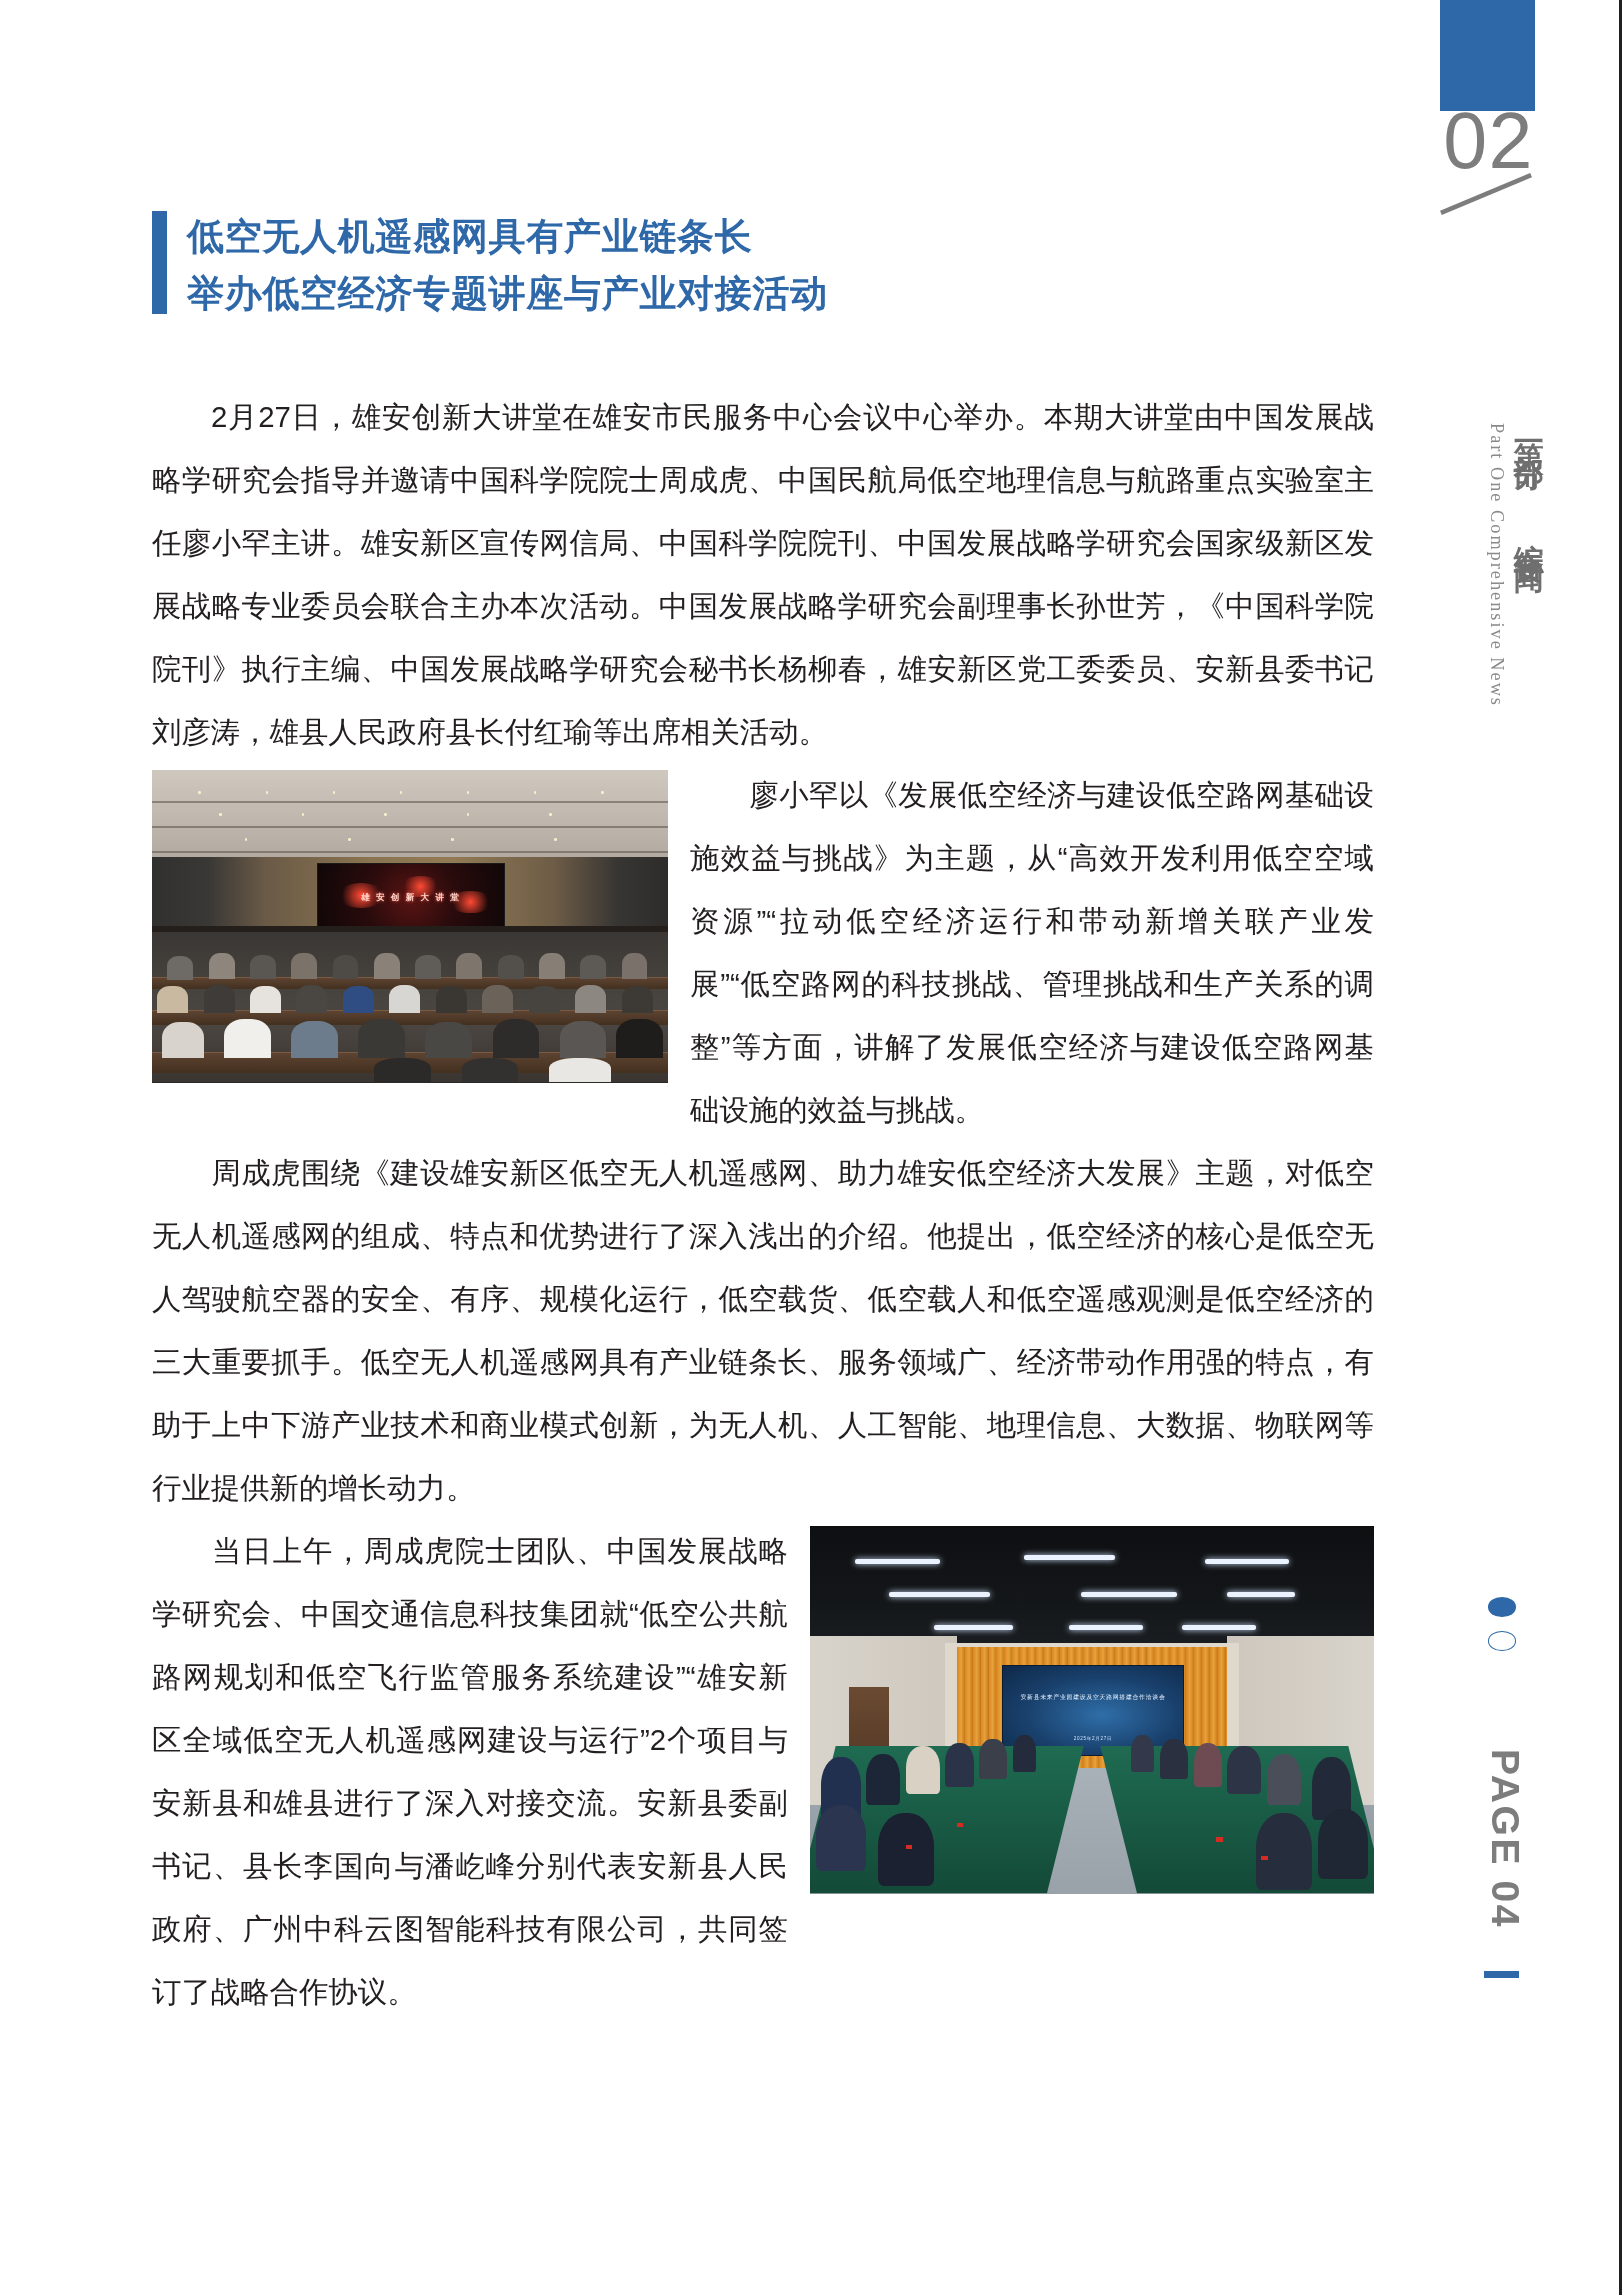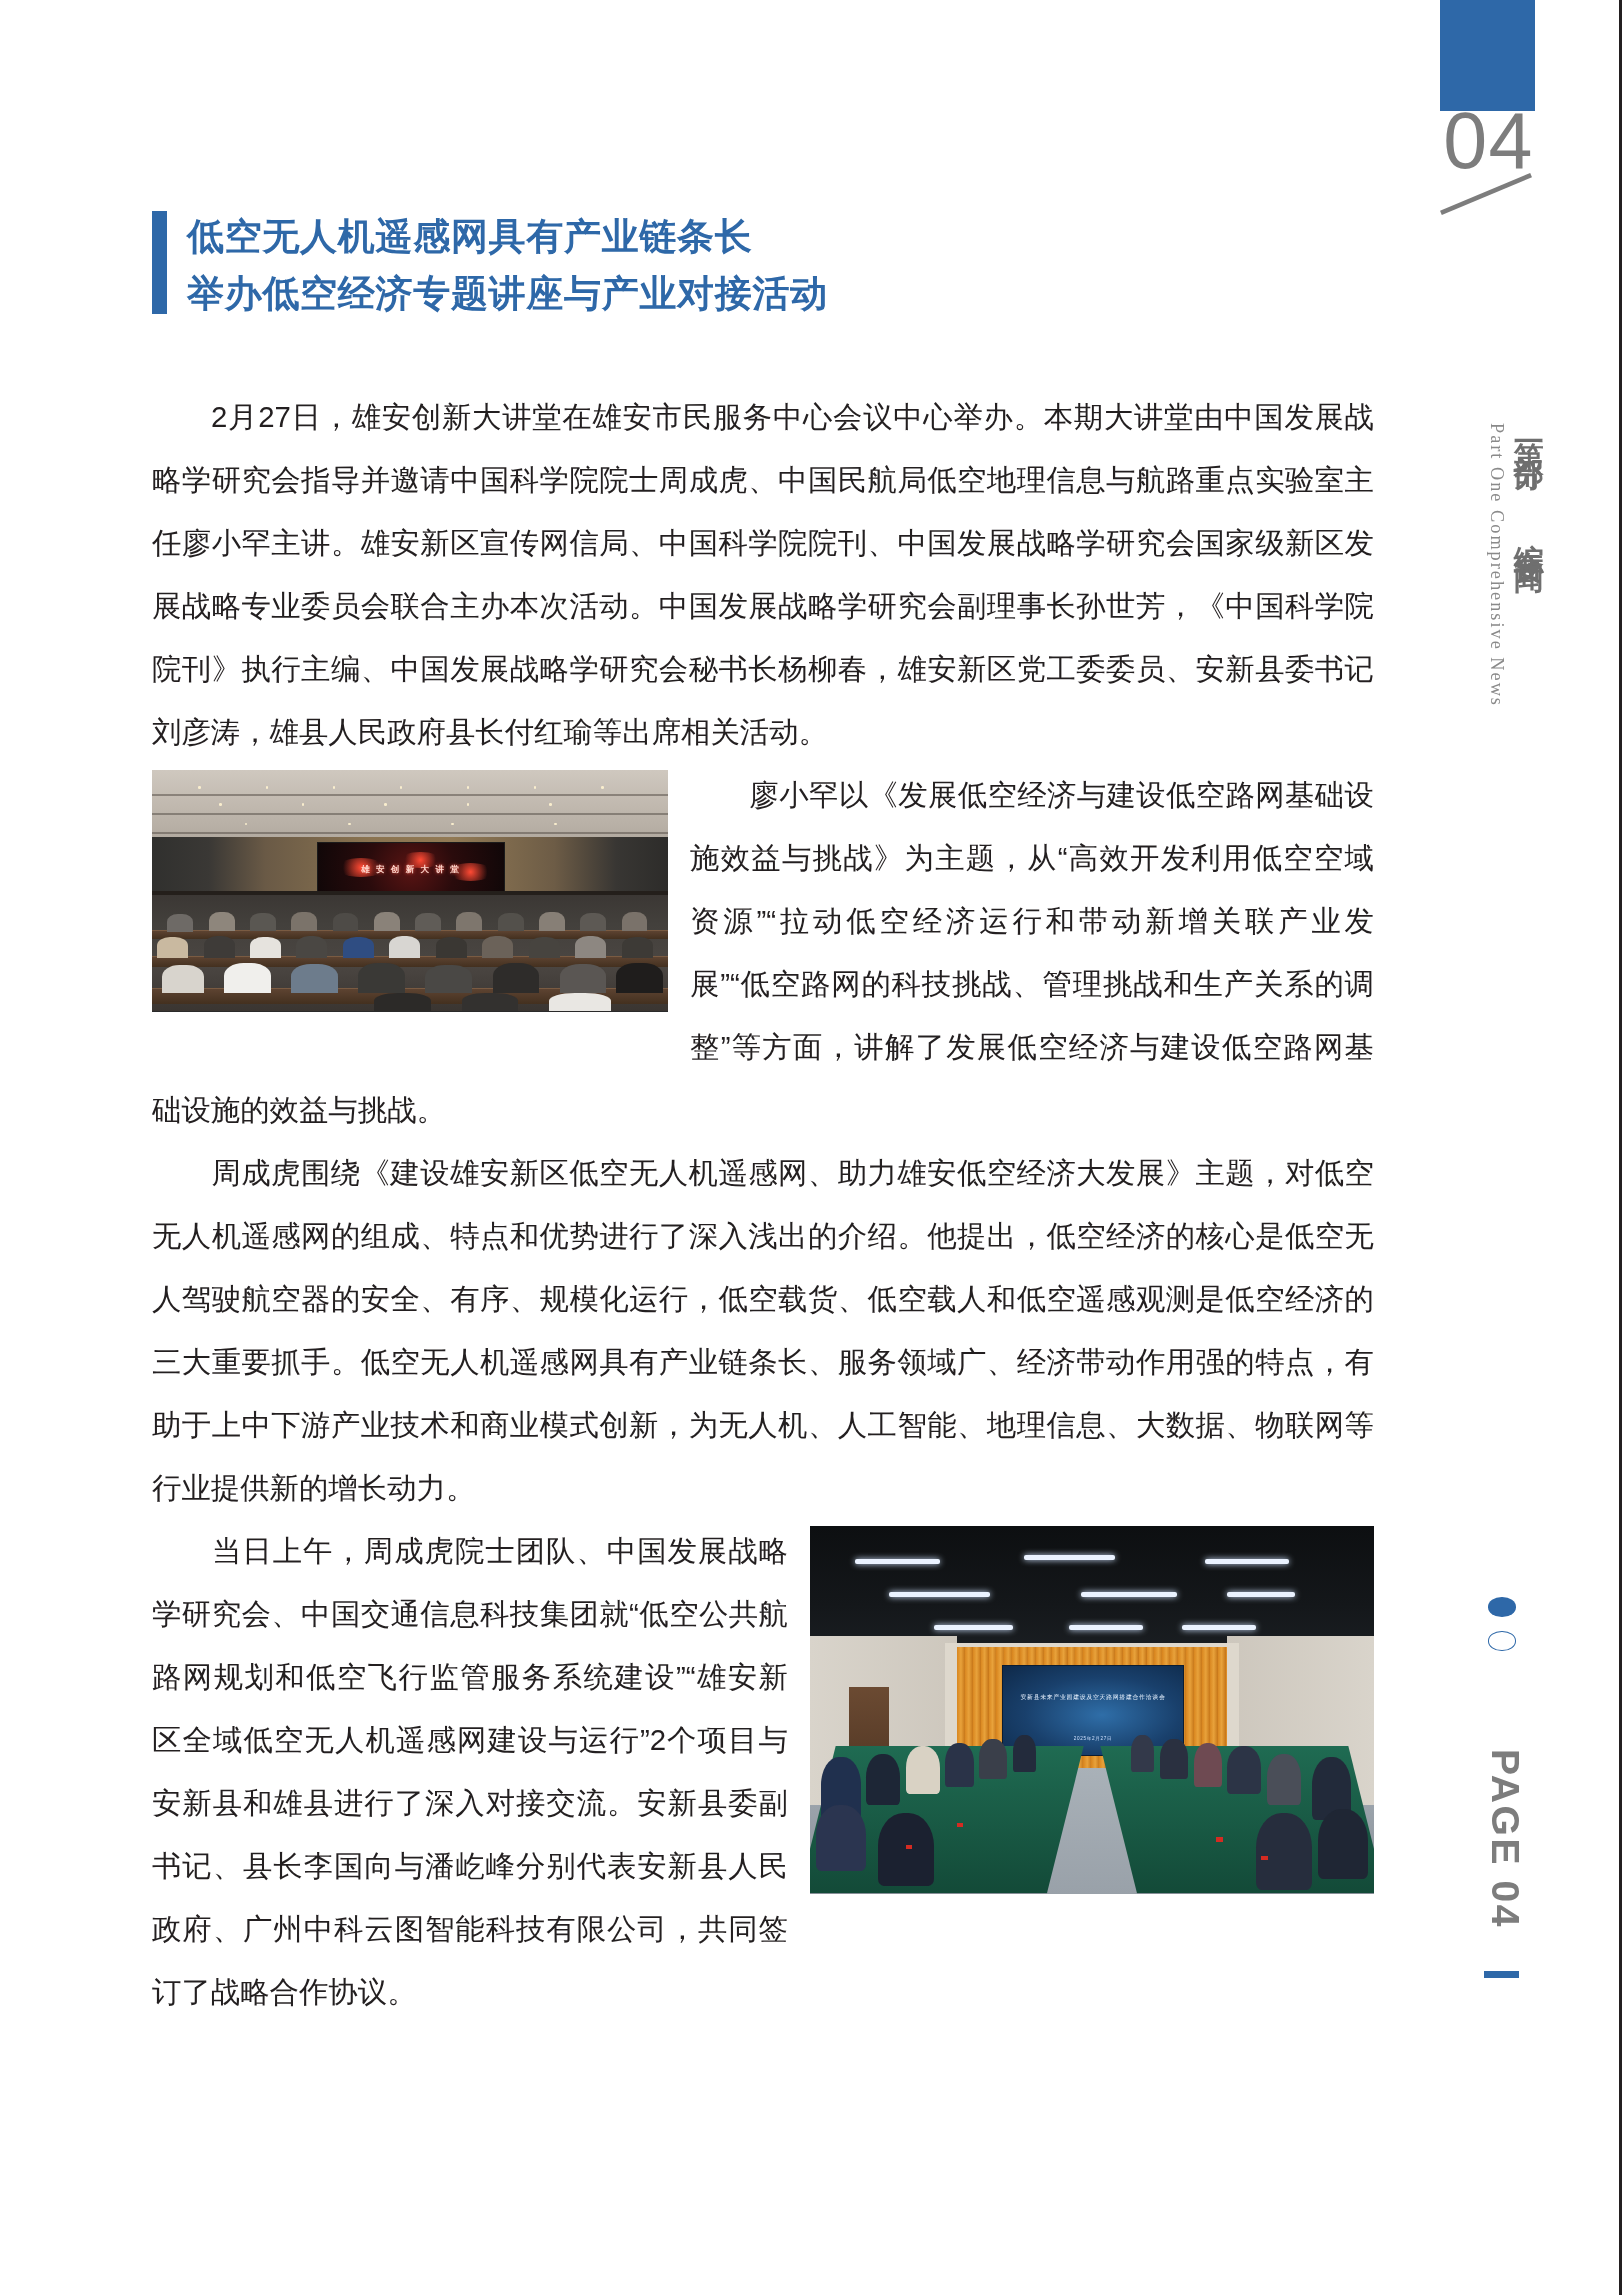--- a/index.html
+++ b/index.html
@@ -22,21 +22,21 @@
   .para{font-size:29.4px;line-height:63px;text-align:justify;text-justify:inter-ideograph;
         text-align-last:left;color:#231f20;margin:0 0 0 0;}
   .para.indent::before{content:"";display:inline-block;width:59px;}
 
   
   .img-left{float:left;margin:6.5px 22px 7.9px 0;}
   .img-right{float:right;margin:6.5px 0 7.9px 22px;}
 
   
   .photo{position:relative;overflow:hidden;background:#2a2a2a;}
-  #photo-hall{width:516px;height:242px;}
+  #photo-hall{width:516px;height:313px;}
   .hall-ceiling{position:absolute;left:0;top:0;width:100%;height:34%;
       background:linear-gradient(180deg,#cfc8bf 0%,#c0b8ae 45%,#aca49a 100%);}
   .hall-ceil-line{position:absolute;left:0;width:100%;height:2px;background:rgba(90,82,74,.55);}
   .hall-walls{position:absolute;left:0;top:28%;width:100%;height:28%;
       background:linear-gradient(90deg,#30302e 0%,#3a3835 11%,#6a5a46 22%,#8a7350 42%,#927a55 58%,#6d5c46 78%,#383633 90%,#2d2c2a 100%);}
   .hall-screen{position:absolute;left:32%;top:30%;width:36%;height:20%;
       background:radial-gradient(circle at 50% 55%,#5a1413 0%,#2a0b0c 45%,#100708 100%);
       border:1.3px solid #1b1b1b;}
   .hall-screen-text{position:absolute;left:0;right:0;top:44%;text-align:center;
       font-size:8.5px;color:#ffd9cf;letter-spacing:2px;font-weight:bold;
@@ -242,21 +242,21 @@
       <div class="flagdot" style="left:26%;bottom:18%"></div>
       <div class="flagdot" style="left:72%;bottom:14%"></div>
       <div class="flagdot" style="left:80%;bottom:9%"></div>
     </div>
 
     <p class="para indent">当日上午，周成虎院士团队、中国发展战略学研究会、中国交通信息科技集团就“低空公共航路网规划和低空飞行监管服务系统建设”“雄安新区全域低空无人机遥感网建设与运行”2个项目与安新县和雄县进行了深入对接交流。安新县委副书记、县长李国向与潘屹峰分别代表安新县人民政府、广州中科云图智能科技有限公司，共同签订了战略合作协议。</p>
   </div>
 
   <div id="blue-top"></div>
 
-  <div id="sec-num">04</div>
+  <div id="sec-num">02</div>
 
   <svg id="sec-slash" viewBox="0 0 150 70">
     <line x1="6" y1="64" x2="144" y2="6" stroke="#7d7d7d" stroke-width="7"></line>
   </svg>
 
   <div id="sec-vert">
     <div id="sec-cn">第一部分  综合要闻</div>
     <div id="sec-en">Part One Comprehensive News</div>
   </div>
 

